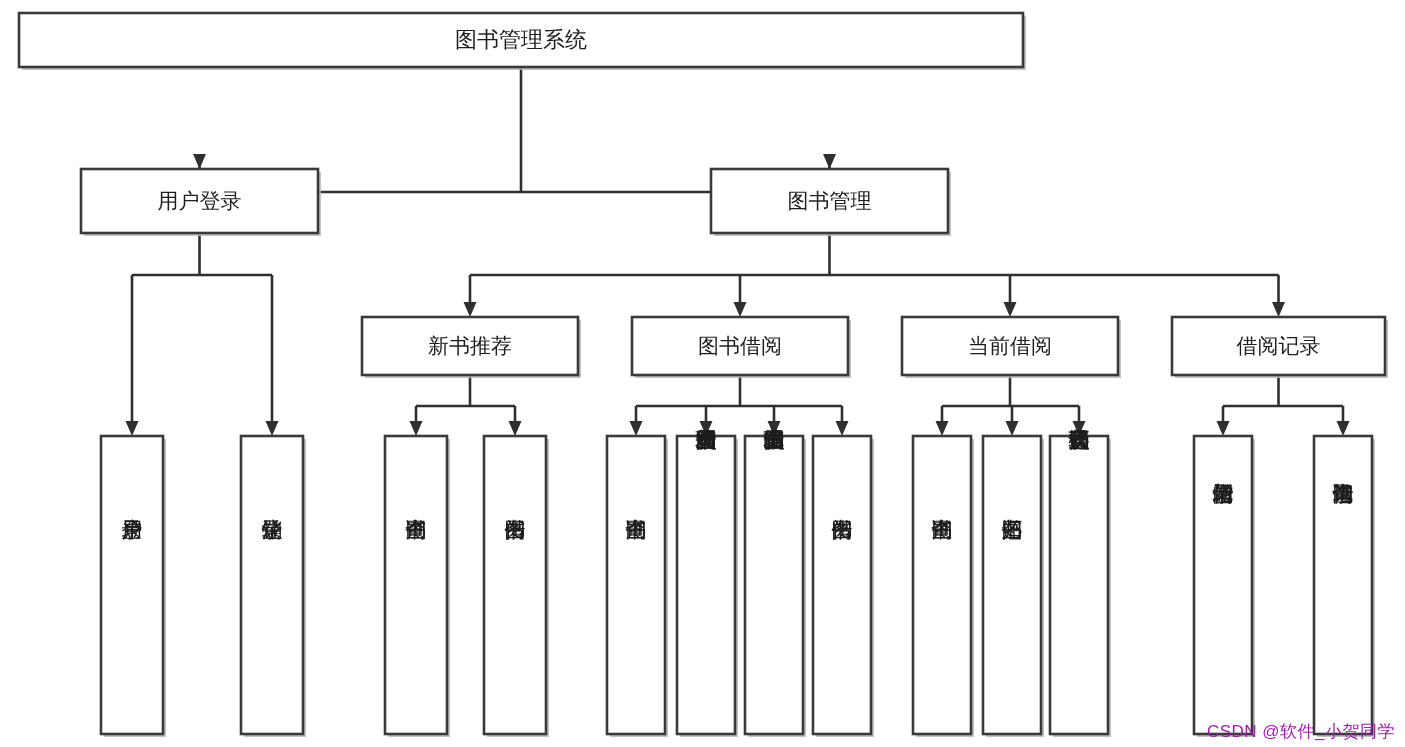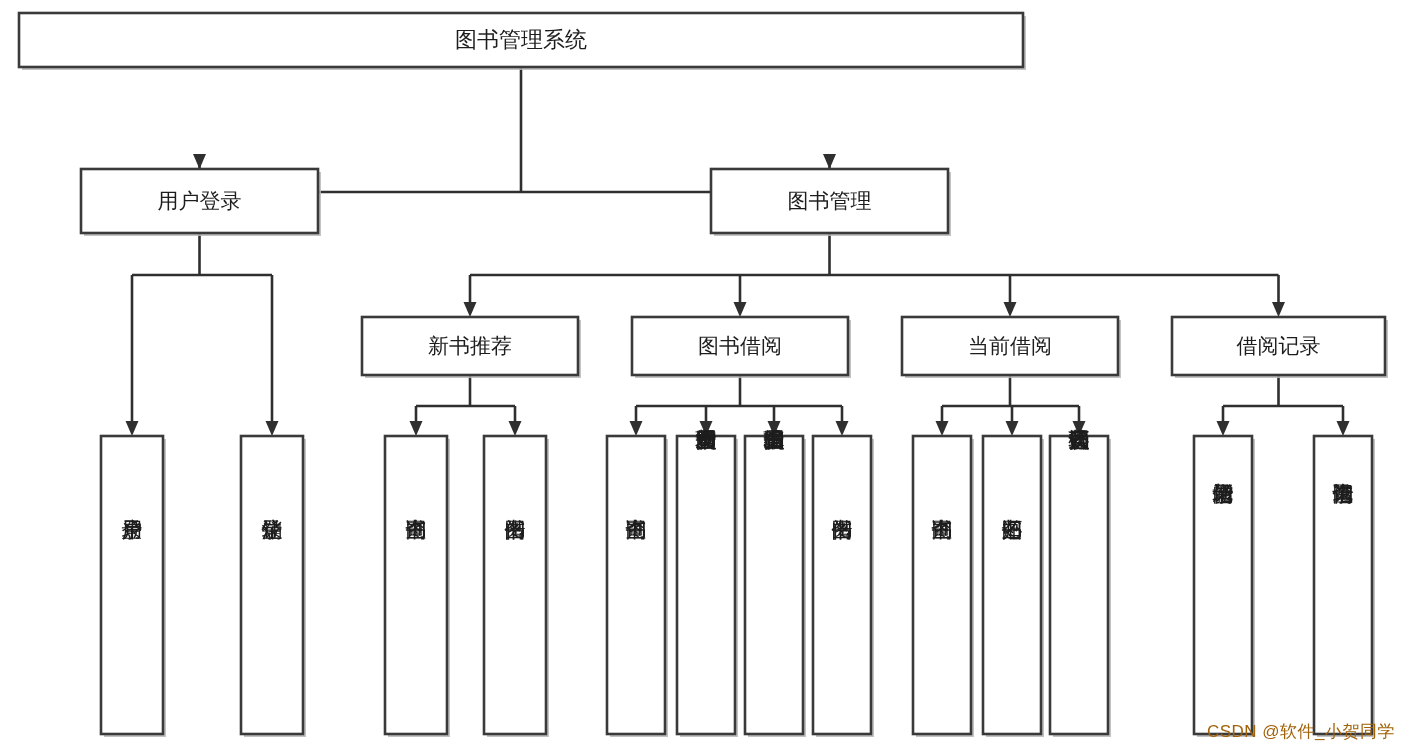--- a/index.html
+++ b/index.html
@@ -65,21 +65,21 @@
     fill: #1d1d1d;
     text-anchor: middle;
     dominant-baseline: middle;
   }
   .watermark {
     position: absolute;
     right: 10px;
     bottom: 4px;
     font-family: "Liberation Sans", "DejaVu Sans", sans-serif;
     font-size: 17px;
-    color: #a16207;
+    color: #a21caf;
     letter-spacing: 0.5px;
     user-select: none;
     pointer-events: none;
   }
 </style>
 </head>
 <body>
 
 <div id="diagram-root">
   <svg class="diagram-canvas" viewBox="0 0 1405 747" xmlns="http://www.w3.org/2000/svg">

